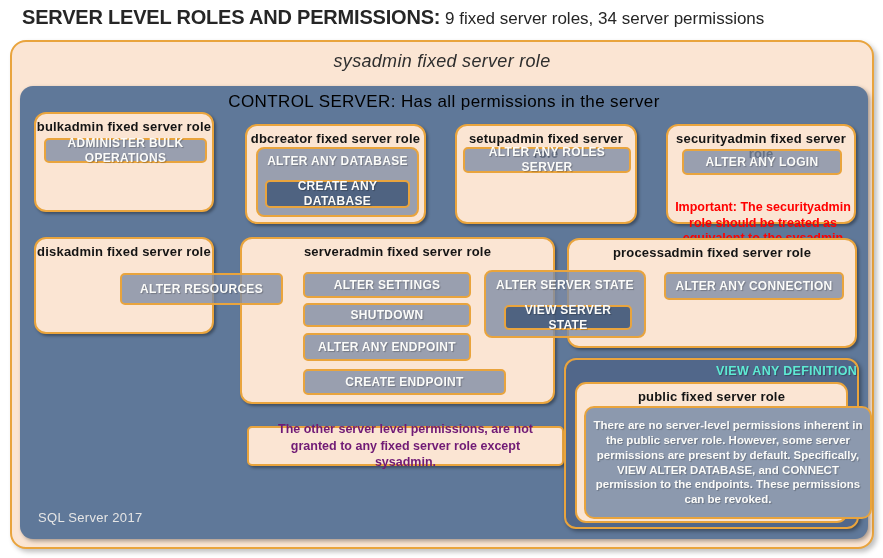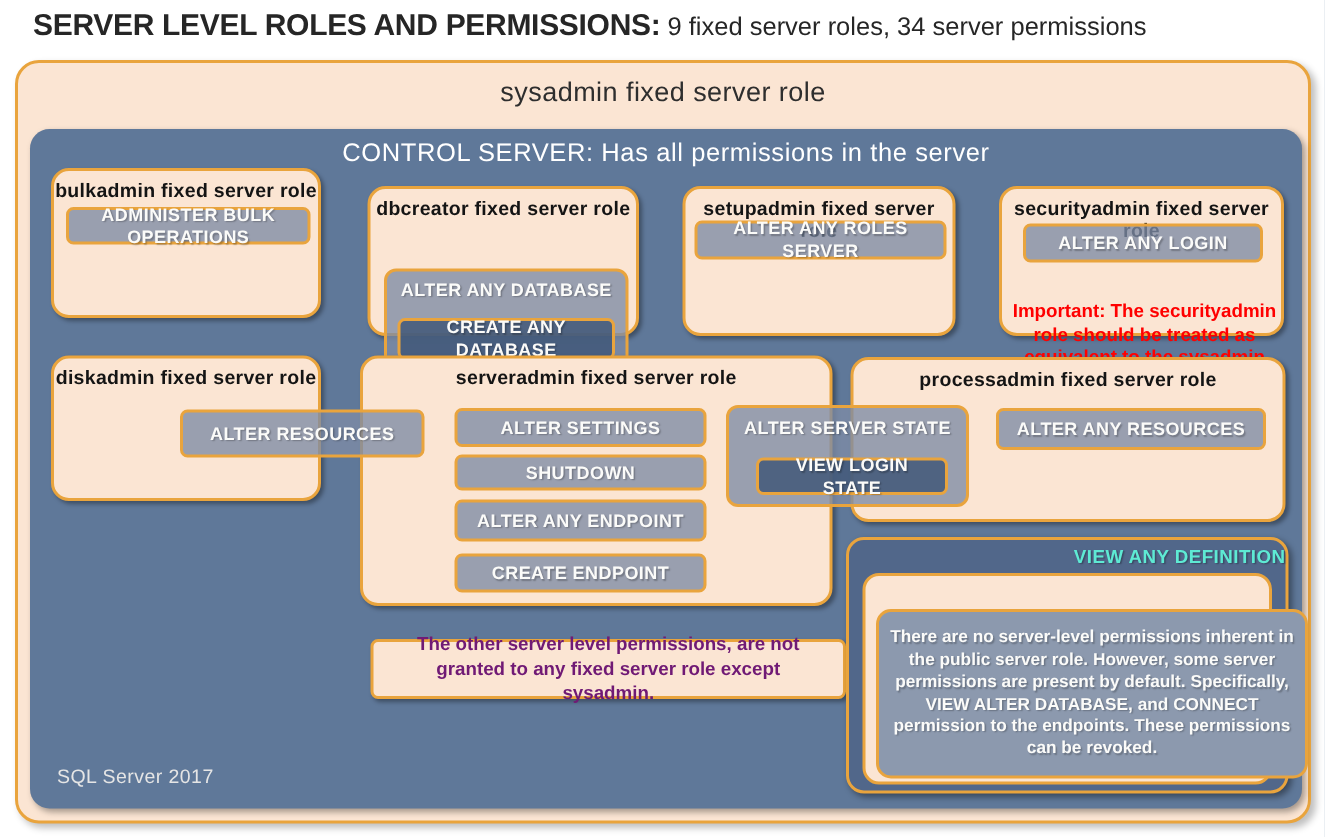--- a/index.html
+++ b/index.html
@@ -11,27 +11,27 @@
   .abs{position:absolute;box-sizing:border-box;}
   
   #page-title{left:22px;top:6px;width:840px;white-space:nowrap;color:#262626;}
   #page-title .t-main{font-size:20px;font-weight:bold;letter-spacing:-0.2px;}
   #page-title .t-sub{font-size:17px;font-weight:normal;}
   
   #sysadmin-box{
     left:10px;top:40px;width:864px;height:509px;background:#FBE5D3;
     border:2px solid #E9A43D;border-radius:16px;box-shadow:3px 3px 5px rgba(0,0,0,0.25);
   }
-  #sysadmin-label{left:0;top:9px;width:100%;text-align:center;font-size:18px;color:#2e2e2e;letter-spacing:0.3px;}
+  #sysadmin-label{left:0;top:9px;width:100%;text-align:center;font-size:18px;color:#2e2e2e;letter-spacing:0.3px;font-style:italic;}
   
   #control-box{
     left:8px;top:44px;width:848px;height:453px;background:#5F7899;border-radius:13px;
     box-shadow:2px 2px 4px rgba(0,0,0,0.35);
   }
-  #control-label{left:0;top:6px;width:100%;text-align:center;font-size:17px;color:#ffffff;letter-spacing:0.4px;}
+  #control-label{left:0;top:6px;width:100%;text-align:center;font-size:17px;color:#000000;letter-spacing:0.4px;}
   
   .role-box{
     background:#FBE5D3;border:2px solid #E9A43D;border-radius:12px;
     box-shadow:2px 2px 3px rgba(0,0,0,0.35);
   }
   .role-title{
     position:absolute;left:0;top:5px;width:100%;text-align:center;
     font-size:13px;font-weight:bold;color:#141414;letter-spacing:0.2px;
   }
   
@@ -91,21 +91,21 @@
     <div class="abs" id="control-box">
       <div class="abs" id="control-label">CONTROL SERVER: Has all permissions in the server</div>
 
       <div class="abs role-box" style="left:14px;top:26px;width:180px;height:100px;">
         <div class="role-title">bulkadmin fixed server role</div>
         <div class="perm-btn" style="left:8px;top:24px;width:163px;height:25px;">ADMINISTER BULK OPERATIONS</div>
       </div>
 
       <div class="abs role-box" style="left:225px;top:38px;width:181px;height:100px;">
         <div class="role-title">dbcreator fixed server role</div>
-        <div class="perm-container" style="left:9px;top:21px;width:163px;height:70px;margin-top:32px;">
+        <div class="perm-container" style="left:9px;top:21px;width:163px;height:70px;">
           <div class="pc-label" style="top:5px;">ALTER ANY DATABASE</div>
           <div class="perm-btn perm-dark" style="left:7px;top:31px;width:145px;height:28px;">CREATE ANY DATABASE</div>
         </div>
       </div>
 
       <div class="abs role-box" style="left:435px;top:38px;width:182px;height:100px;">
         <div class="role-title">setupadmin fixed server role</div>
         <div class="perm-btn" style="left:6px;top:21px;width:168px;height:26px;">ALTER ANY ROLES SERVER</div>
       </div>
 
@@ -118,38 +118,39 @@
       <div class="abs role-box" style="left:14px;top:151px;width:180px;height:97px;">
         <div class="role-title">diskadmin fixed server role</div>
       </div>
       <div class="perm-btn z5" style="left:100px;top:187px;width:163px;height:32px;">ALTER RESOURCES</div>
 
       <div class="abs role-box" style="left:220px;top:151px;width:315px;height:167px;">
         <div class="role-title">serveradmin fixed server role</div>
         <div class="perm-btn" style="left:61px;top:33px;width:168px;height:26px;">ALTER SETTINGS</div>
         <div class="perm-btn" style="left:61px;top:64px;width:168px;height:24px;">SHUTDOWN</div>
         <div class="perm-btn" style="left:61px;top:94px;width:168px;height:28px;">ALTER ANY ENDPOINT</div>
-        <div class="perm-btn" style="left:61px;top:130px;width:168px;height:26px;">CREATE ENDPOINT</div>
+        <div class="perm-btn" style="left:61px;top:130px;width:203px;height:26px;">CREATE ENDPOINT</div>
       </div>
 
       <div class="perm-container z5" style="left:464px;top:184px;width:162px;height:68px;">
         <div class="pc-label" style="top:6px;">ALTER SERVER STATE</div>
-        <div class="perm-btn perm-dark" style="left:18px;top:33px;width:128px;height:25px;">VIEW LOGIN STATE</div>
+        <div class="perm-btn perm-dark" style="left:18px;top:33px;width:128px;height:25px;">VIEW SERVER STATE</div>
       </div>
 
       <div class="abs role-box" style="left:547px;top:152px;width:290px;height:110px;">
         <div class="role-title">processadmin fixed server role</div>
-        <div class="perm-btn" style="left:95px;top:32px;width:180px;height:28px;">ALTER ANY RESOURCES</div>
+        <div class="perm-btn" style="left:95px;top:32px;width:180px;height:28px;">ALTER ANY CONNECTION</div>
       </div>
 
       <div class="abs" id="note-box">The other server level permissions, are not granted to any fixed server role except sysadmin.</div>
 
       <div class="abs" id="vad-box">
         <div class="abs" id="vad-label">VIEW ANY DEFINITION</div>
         <div class="abs role-box" id="public-box">
+          <div class="role-title">public fixed server role</div>
           <div class="abs" id="public-desc">There are no server-level permissions inherent in the public server role. However, some server permissions are present by default. Specifically, VIEW ALTER DATABASE, and CONNECT permission to the endpoints. These permissions can be revoked.</div>
         </div>
       </div>
 
       <div class="abs" id="footer-label">SQL Server 2017</div>
     </div>
   </div>
 </div>
 
 </body></html>

